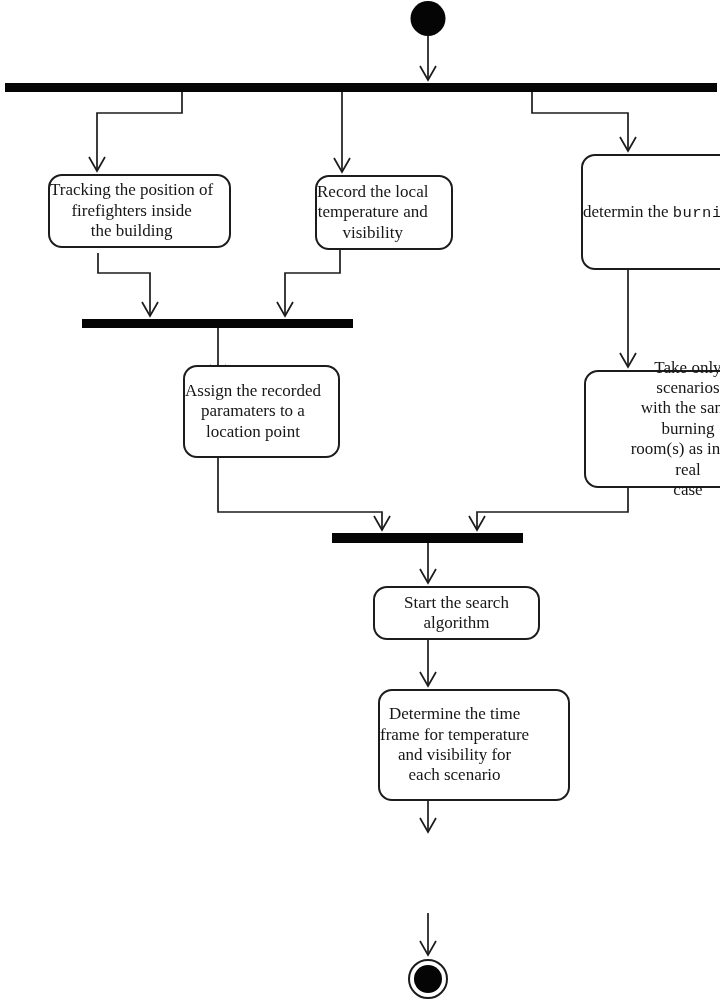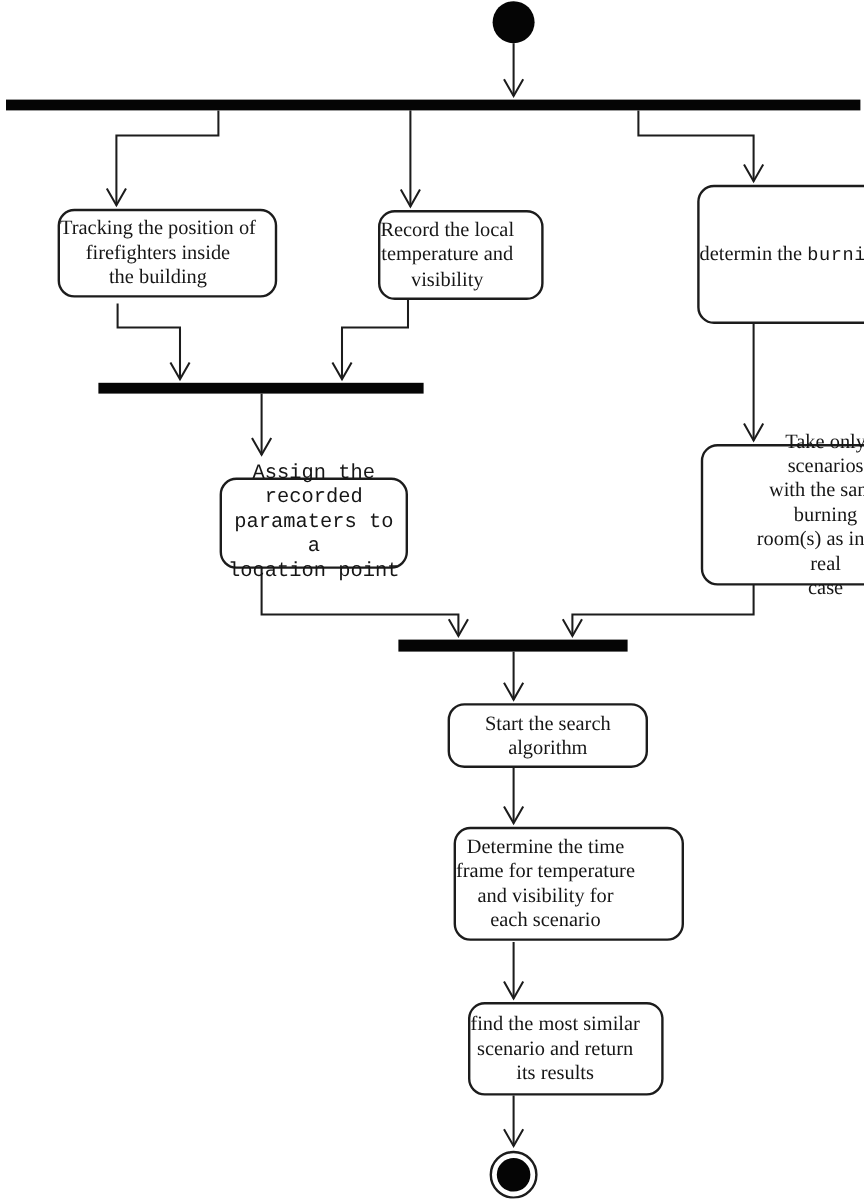--- a/index.html
+++ b/index.html
@@ -83,43 +83,38 @@
 temperature and
 visibility</div>
   </div>
 
   <div class="activity" style="left:538px; top:154px; width:179px; height:116px;">
     <div>
       <span>determin the </span><span class="mono">burning</span>
     </div>
   </div>
 
-  <div class="activity" style="left:140px; top:398px; width:157px; height:76px;font-family:Liberation Mono, monospace;">
+  <div class="activity" style="left:140px; top:365px; width:157px; height:93px;">
     <div class="lines">Assign the recorded
 paramaters to a
 location point</div>
   </div>
 
   <div class="activity" style="left:541px; top:370px; width:172px; height:118px;padding-left:36px;">
     <div class="lines">Take only scenarios
 with the same burning
 room(s) as in the real
 case</div>
   </div>
 
   <div class="activity" style="left:330px; top:586px; width:167px; height:54px;">
     <div class="lines">Start the search algorithm</div>
   </div>
 
-  <div class="activity" style="left:335px; top:689px; width:192px; height:95px;">
+  <div class="activity" style="left:335px; top:689px; width:192px; height:112px;">
     <div class="lines">Determine the time
 frame for temperature
 and visibility for
 each scenario</div>
   </div>
 
-  <div class="activity" style="left:347px; top:835px; width:163px; height:78px;">
-    <div class="lines">find the most similar
-scenario and return
-its results</div>
-  </div>
 
 </div>
 
 </body></html>

